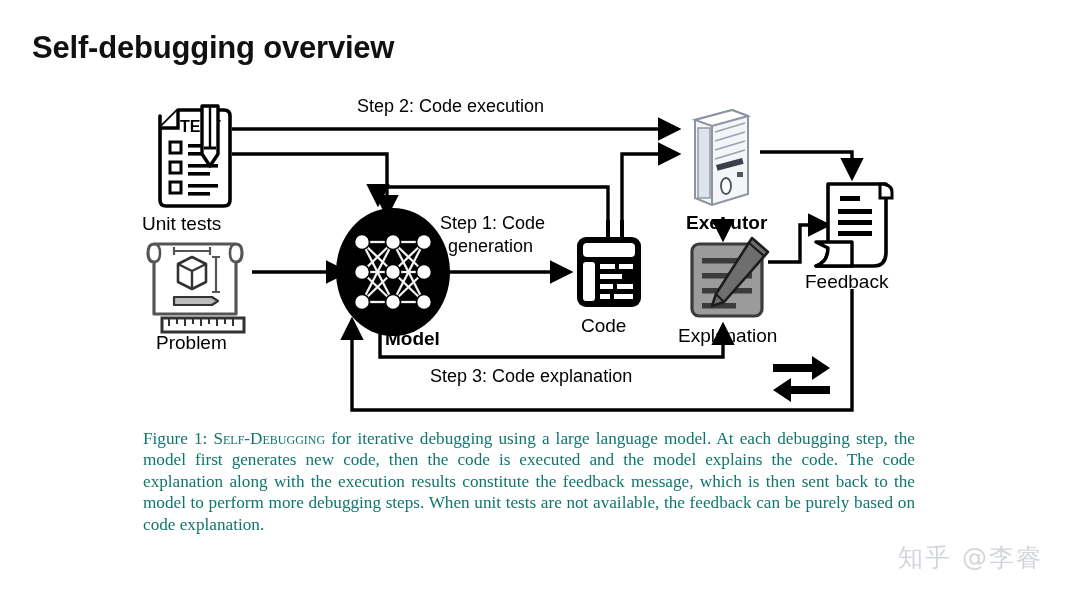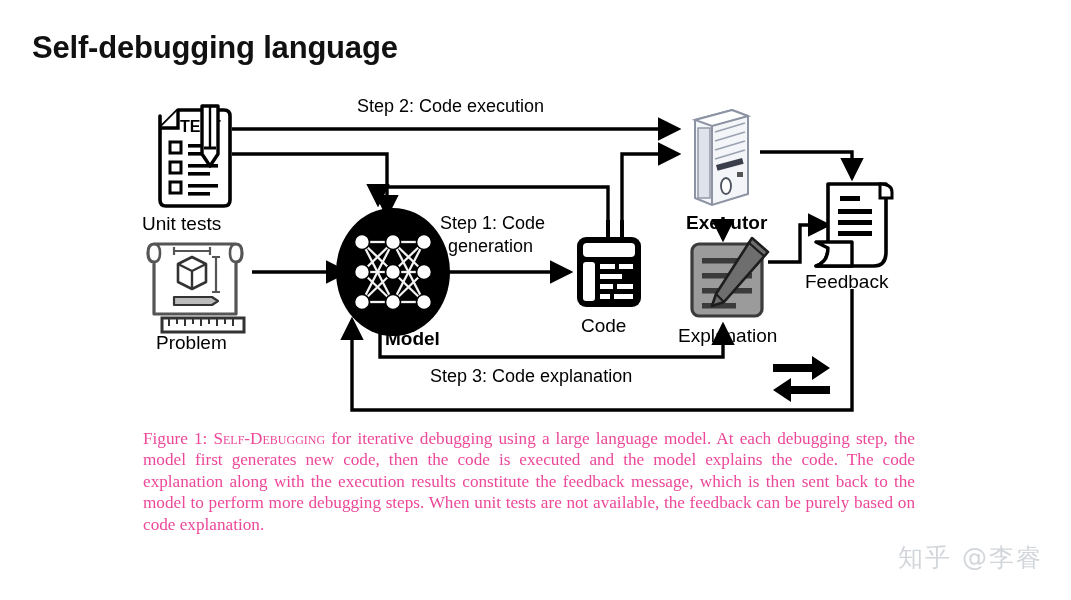--- a/index.html
+++ b/index.html
@@ -52,21 +52,21 @@
 
   
   #figure-caption {
     position: absolute;
     left: 143px;
     top: 428px;
     width: 772px;
     font-family: "Liberation Serif", serif;
     font-size: 17.2px;
     line-height: 21.4px;
-    color: #ec4899;
+    color: #0f766e;
     text-align: justify;
     text-justify: inter-word;
   }
   #figure-caption .smallcaps {
     font-variant: small-caps;
   }
 
   
   #watermark {
     position: absolute;
@@ -87,21 +87,21 @@
   }
   .lbl      { font-size: 19px; }
   .lbl-bold { font-size: 19px; font-weight: bold; }
   .step     { font-size: 18px; }
 </style>
 </head>
 <body>
 
 <div id="slide">
 
-  <div id="slide-title">Self-debugging language</div>
+  <div id="slide-title">Self-debugging overview</div>
 
   <div id="figure-area">
     <svg id="figure-svg" width="790" height="335" viewBox="0 0 790 335">
       <defs>
         <marker id="arrowhead" markerWidth="7" markerHeight="7" refX="6" refY="3.5" orient="auto" markerUnits="strokeWidth">
           <path d="M0,0 L7,3.5 L0,7 Z" fill="#000"></path>
         </marker>
       </defs>
 
       <g stroke="#000" fill="none" stroke-width="3.4" marker-end="url(#arrowhead)">

